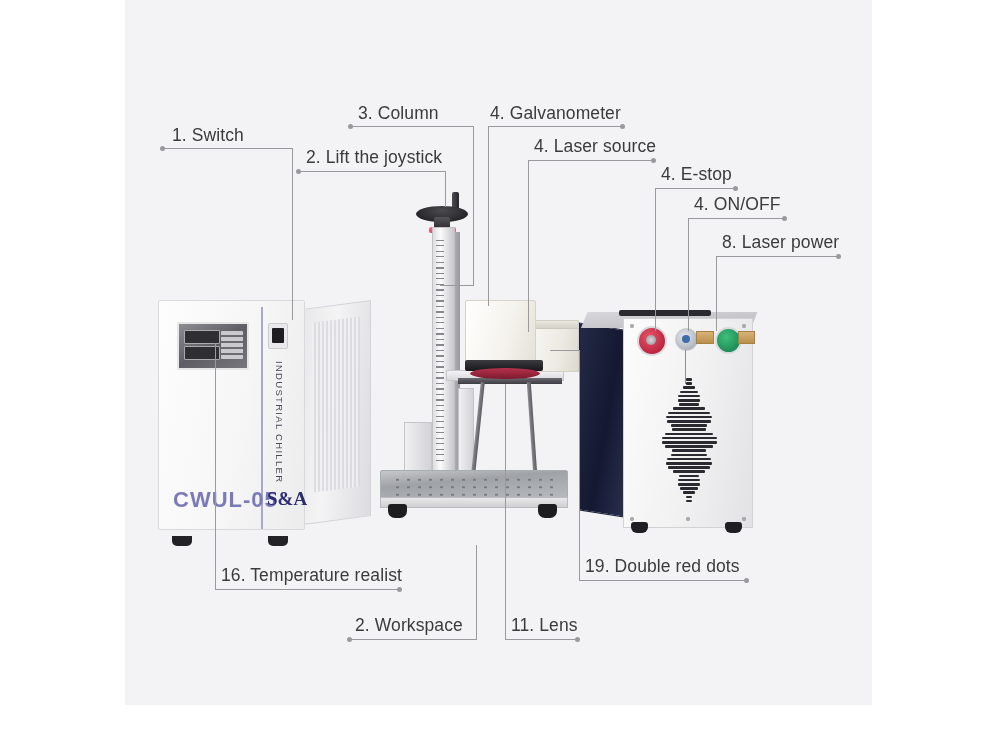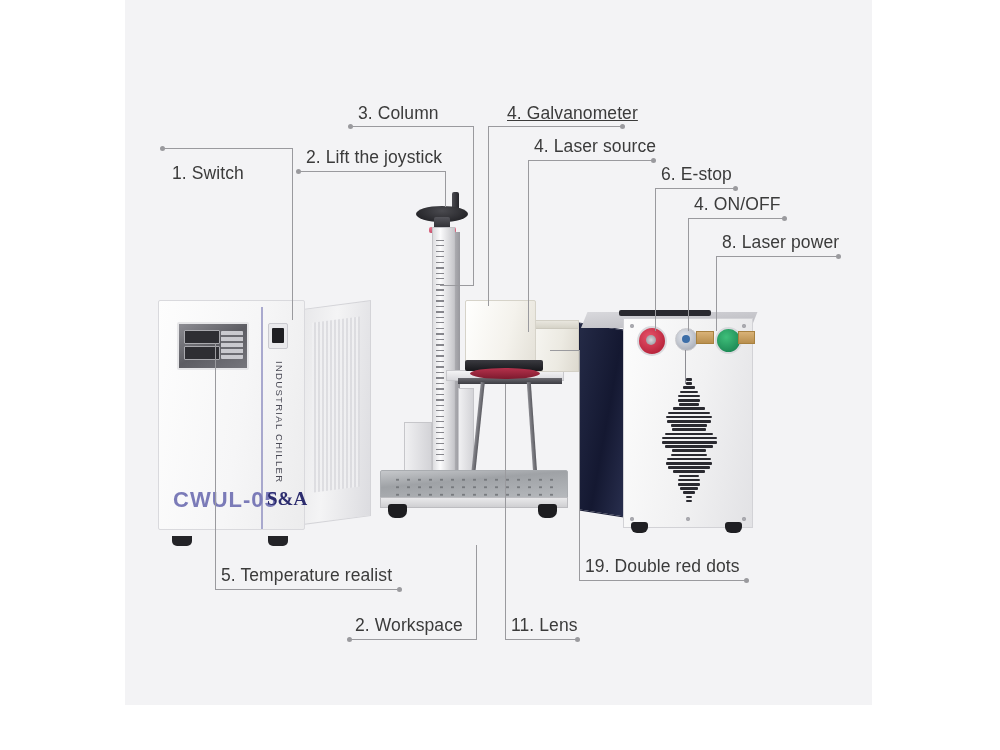--- a/index.html
+++ b/index.html
@@ -227,47 +227,47 @@
         <span style="left:17.2px;top:105.0px;width:21.7px;"></span>
         <span style="left:19.1px;top:109.2px;width:17.9px;"></span>
         <span style="left:22.3px;top:113.4px;width:11.4px;"></span>
         <span style="left:25.0px;top:117.6px;width:6.0px;"></span>
         <span style="left:25.0px;top:121.8px;width:6.0px;"></span>
       </div>
     <div class="psu-foot" style="left:56px;"></div>
     <div class="psu-foot" style="left:150px;"></div>
   </div>
 
-  <div class="lbl" style="left:172px;top:125px;margin-top:38px;">1. Switch</div>
+  <div class="lbl" style="left:172px;top:125px;">1. Switch</div>
   <div class="dot" style="left:160px;top:146px;"></div>
   <div class="ln lnh" style="left:163px;top:148px;width:130px;"></div>
   <div class="ln lnv" style="left:292px;top:148px;height:172px;"></div>
 
   <div class="lbl" style="left:306px;top:147px;">2. Lift the joystick</div>
   <div class="dot" style="left:296px;top:169px;"></div>
   <div class="ln lnh" style="left:299px;top:171px;width:147px;"></div>
   <div class="ln lnv" style="left:445px;top:171px;height:36px;"></div>
 
   <div class="lbl" style="left:358px;top:103px;">3. Column</div>
   <div class="dot" style="left:348px;top:124px;"></div>
   <div class="ln lnh" style="left:351px;top:126px;width:123px;"></div>
   <div class="ln lnv" style="left:473px;top:126px;height:160px;"></div>
   <div class="ln lnh" style="left:440px;top:285px;width:34px;"></div>
 
-  <div class="lbl" style="left:507px;top:103px;text-decoration:underline;">4. Galvanometer</div>
+  <div class="lbl" style="left:490px;top:103px;">4. Galvanometer</div>
   <div class="dot" style="left:620px;top:124px;"></div>
   <div class="ln lnh" style="left:488px;top:126px;width:134px;"></div>
   <div class="ln lnv" style="left:488px;top:126px;height:180px;"></div>
 
   <div class="lbl" style="left:534px;top:136px;">4. Laser source</div>
   <div class="dot" style="left:651px;top:158px;"></div>
   <div class="ln lnh" style="left:528px;top:160px;width:125px;"></div>
   <div class="ln lnv" style="left:528px;top:160px;height:172px;"></div>
 
-  <div class="lbl" style="left:661px;top:164px;">6. E-stop</div>
+  <div class="lbl" style="left:661px;top:164px;">4. E-stop</div>
   <div class="dot" style="left:733px;top:186px;"></div>
   <div class="ln lnh" style="left:655px;top:188px;width:80px;"></div>
   <div class="ln lnv" style="left:655px;top:188px;height:143px;"></div>
 
   <div class="lbl" style="left:694px;top:194px;">4. ON/OFF</div>
   <div class="dot" style="left:782px;top:216px;"></div>
   <div class="ln lnh" style="left:688px;top:218px;width:96px;"></div>
   <div class="ln lnv" style="left:688px;top:218px;height:113px;"></div>
 
   <div class="lbl" style="left:722px;top:232px;">8. Laser power</div>
@@ -284,17 +284,17 @@
   <div class="dot" style="left:744px;top:578px;"></div>
   <div class="ln lnh" style="left:579px;top:580px;width:168px;"></div>
   <div class="ln lnv" style="left:579px;top:350px;height:230px;"></div>
   <div class="ln lnh" style="left:550px;top:350px;width:30px;"></div>
 
   <div class="lbl" style="left:511px;top:615px;">11. Lens</div>
   <div class="dot" style="left:575px;top:637px;"></div>
   <div class="ln lnh" style="left:505px;top:639px;width:73px;"></div>
   <div class="ln lnv" style="left:505px;top:384px;height:255px;"></div>
 
-  <div class="lbl" style="left:221px;top:565px;">5. Temperature realist</div>
+  <div class="lbl" style="left:221px;top:565px;">16. Temperature realist</div>
   <div class="dot" style="left:397px;top:587px;"></div>
   <div class="ln lnh" style="left:215px;top:589px;width:185px;"></div>
   <div class="ln lnv" style="left:215px;top:343px;height:246px;"></div>
 </div>
 
 </body></html>

